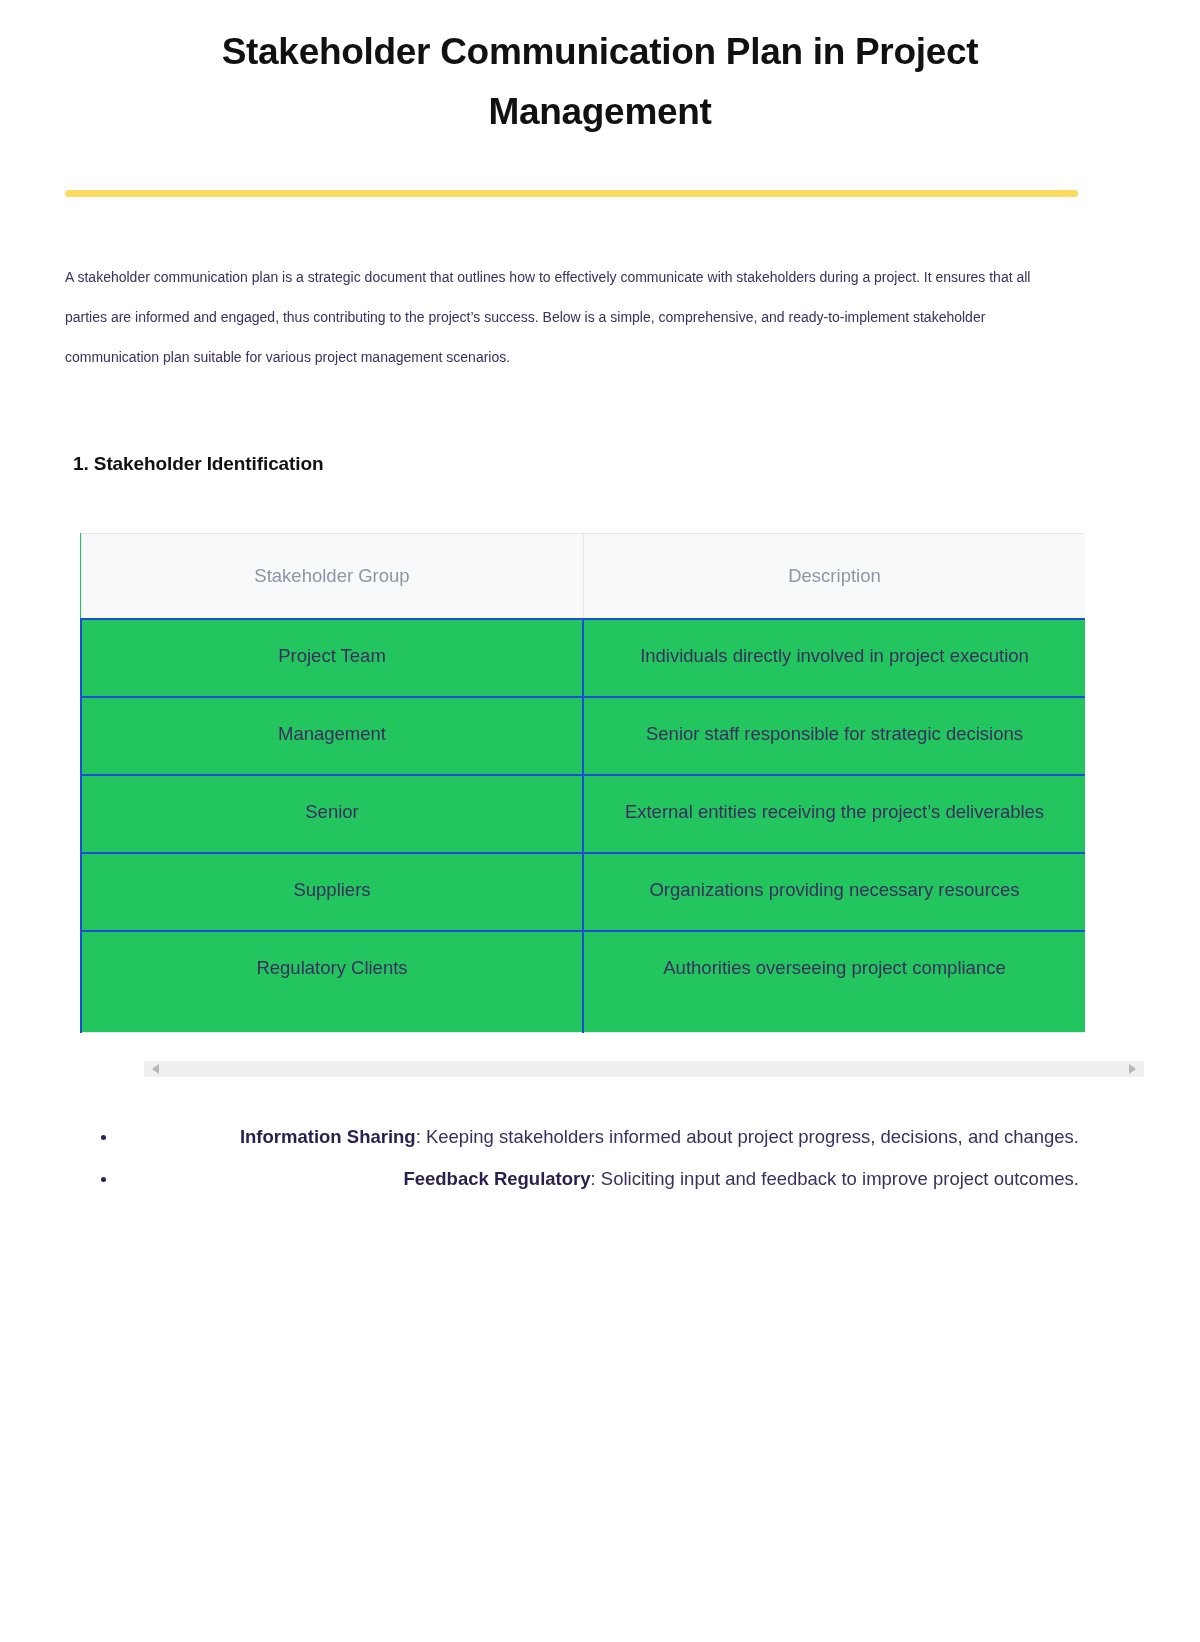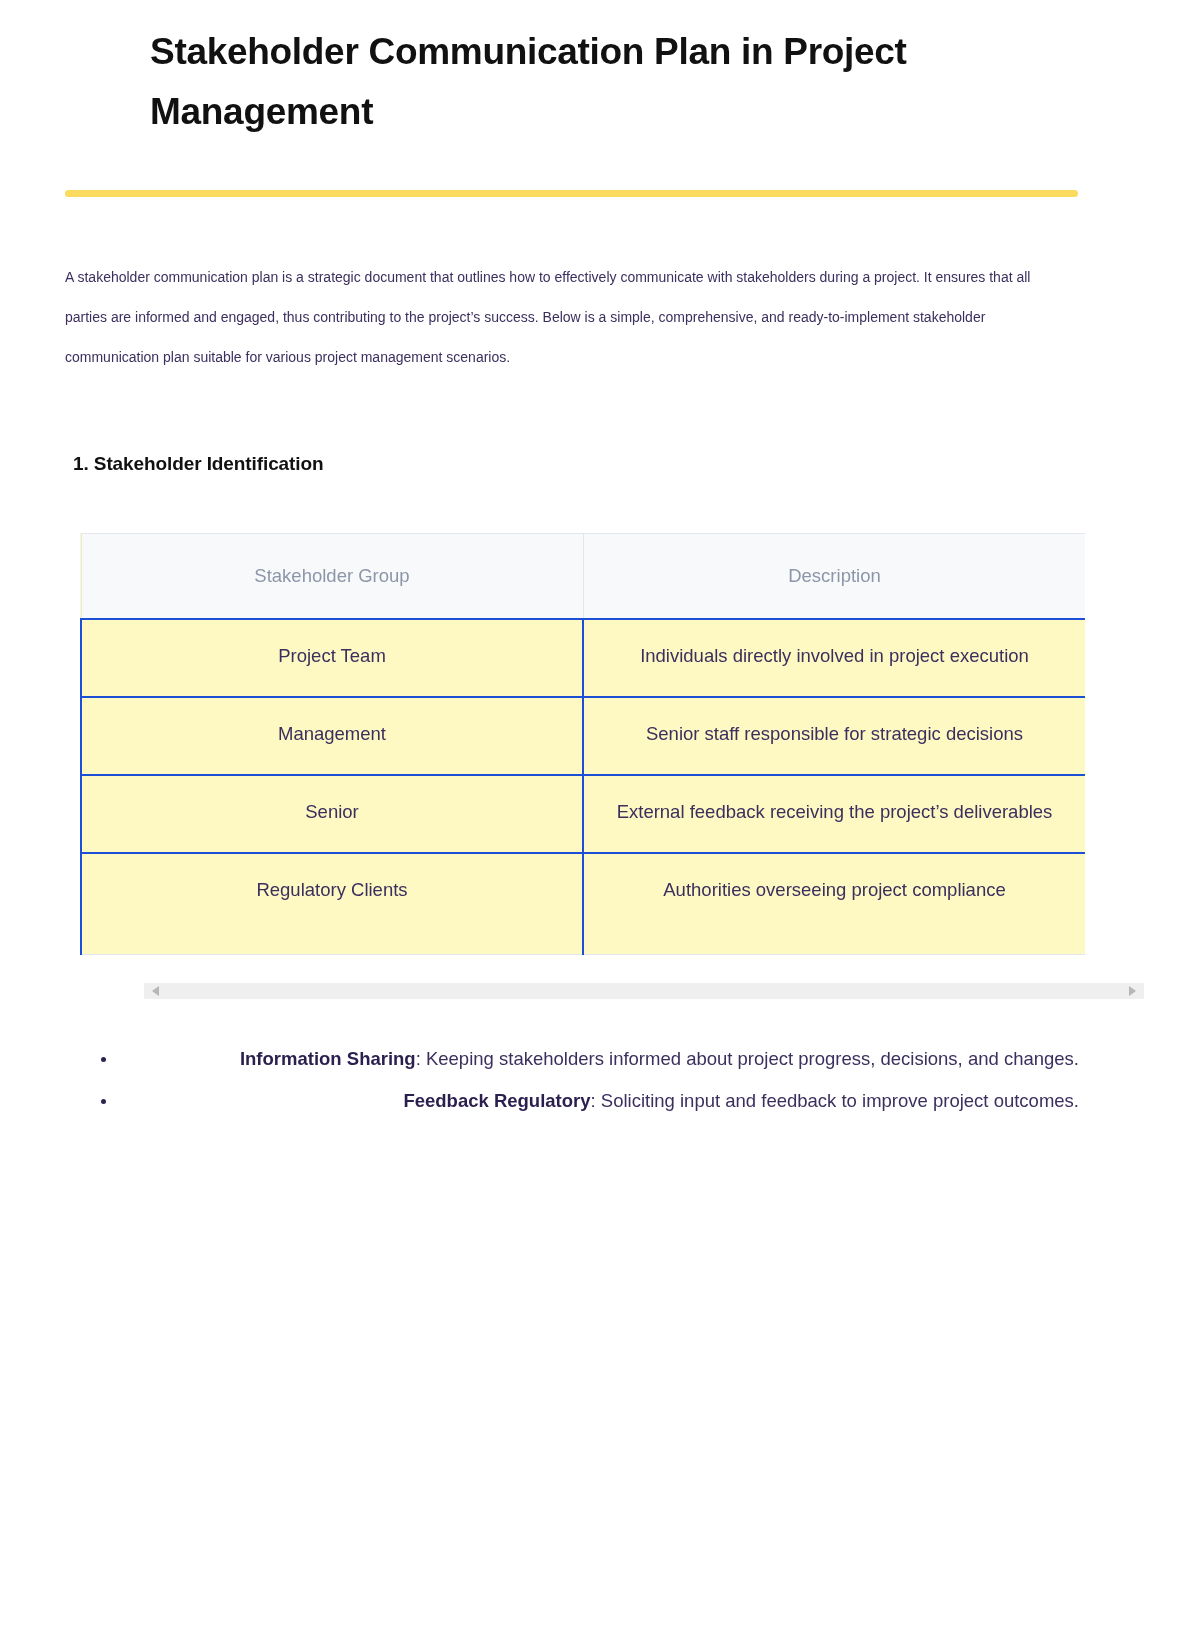--- a/index.html
+++ b/index.html
@@ -24,20 +24,21 @@
   }
 
   
   .doc-title {
     margin: 0;
     padding: 22px 150px 0 150px;
     font-size: 37px;
     line-height: 1.62;
     font-weight: 700;
     color: #111111;
+    text-align: center;
     letter-spacing: -0.3px;
   }
 
   
   .rule-wrap {
     padding: 48px 0 0 0;
   }
   .yellow-rule {
     margin: 0 0 0 65px;
     width: 1013px;
@@ -75,21 +76,21 @@
     margin-top: 56px;
     margin-left: 15px;
     width: 1005px;
     overflow-x: auto;
   }
   table.data-table {
     width: 1005px;
     border-collapse: collapse;
     table-layout: fixed;
     border: 1px solid #e3e6ea;
-    background: #fef9c3;
+    background: #22c55e;
   }
   table.data-table col.c1 { width: 502px; }
   table.data-table col.c2 { width: 503px; }
 
   table.data-table thead th {
     background: #f8f9fb;
     color: #8c96a8;
     font-weight: 400;
     font-size: 18.5px;
     line-height: 28px;
@@ -205,21 +206,25 @@
           <tr>
             <td>Project Team</td>
             <td>Individuals directly involved in project execution</td>
           </tr>
           <tr>
             <td>Management</td>
             <td>Senior staff responsible for strategic decisions</td>
           </tr>
           <tr>
             <td>Senior</td>
-            <td>External feedback receiving the project’s deliverables</td>
+            <td>External entities receiving the project’s deliverables</td>
+          </tr>
+          <tr>
+            <td>Suppliers</td>
+            <td>Organizations providing necessary resources</td>
           </tr>
           <tr>
             <td>Regulatory Clients</td>
             <td>Authorities overseeing project compliance</td>
           </tr>
         </tbody>
       </table>
     </div>
 
     <div class="hscroll">

